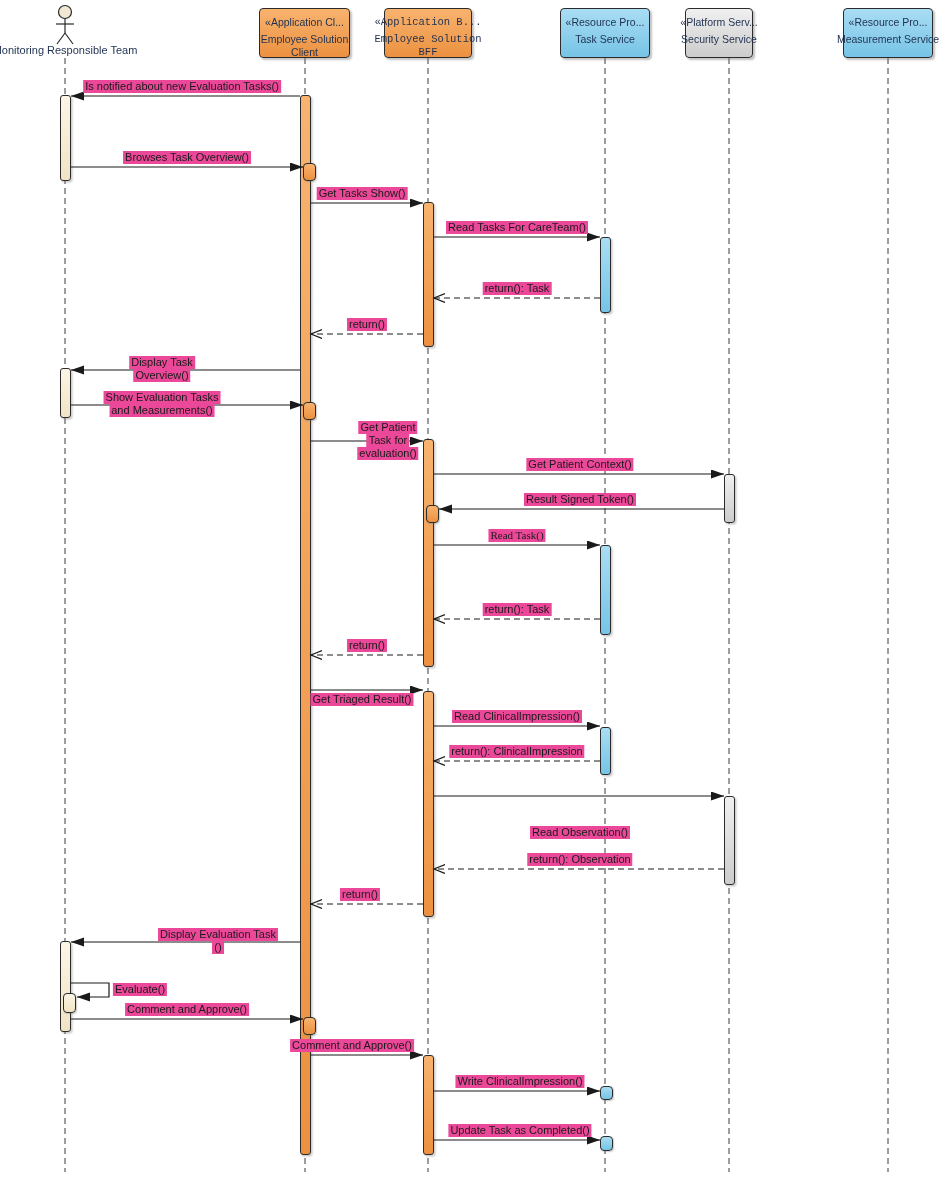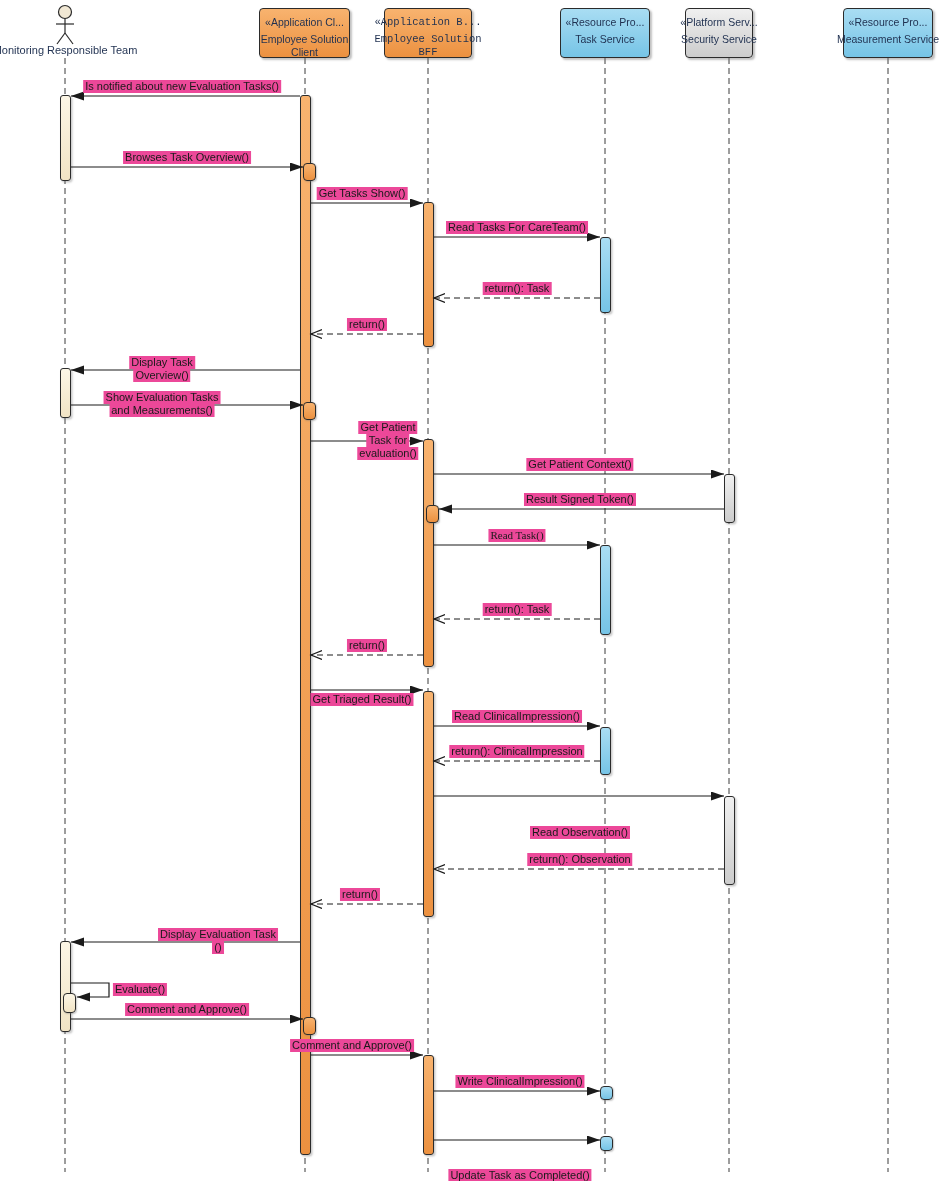--- a/index.html
+++ b/index.html
@@ -218,16 +218,16 @@
     </div>
     <div class="mlabel" style="left: 187px; top: 1003px;">
       <div><span class="mrow">Comment and Approve()</span></div>
     </div>
     <div class="mlabel" style="left: 352px; top: 1039px;">
       <div><span class="mrow">Comment and Approve()</span></div>
     </div>
     <div class="mlabel" style="left: 520px; top: 1075px;">
       <div><span class="mrow">Write ClinicalImpression()</span></div>
     </div>
-    <div class="mlabel" style="left: 520px; top: 1124px; margin-top: 45px;">
+    <div class="mlabel" style="left: 520px; top: 1124px;">
       <div><span class="mrow">Update Task as Completed()</span></div>
     </div>
   </div>
 
 </body></html>

